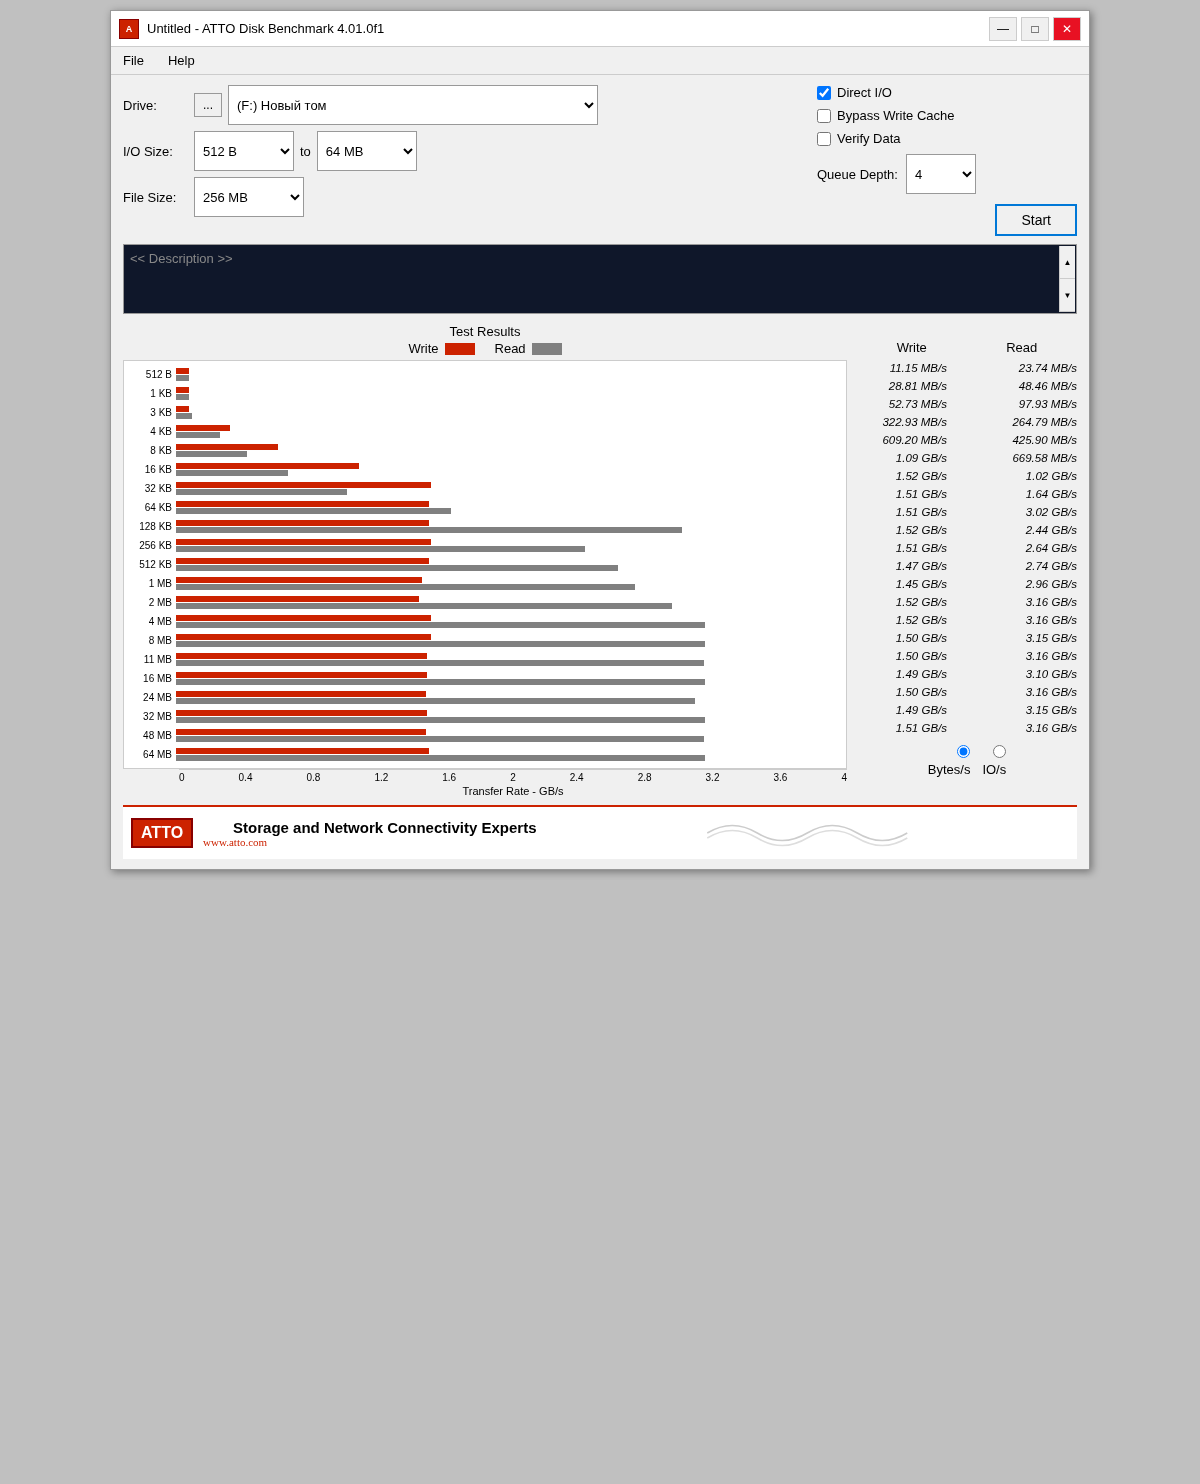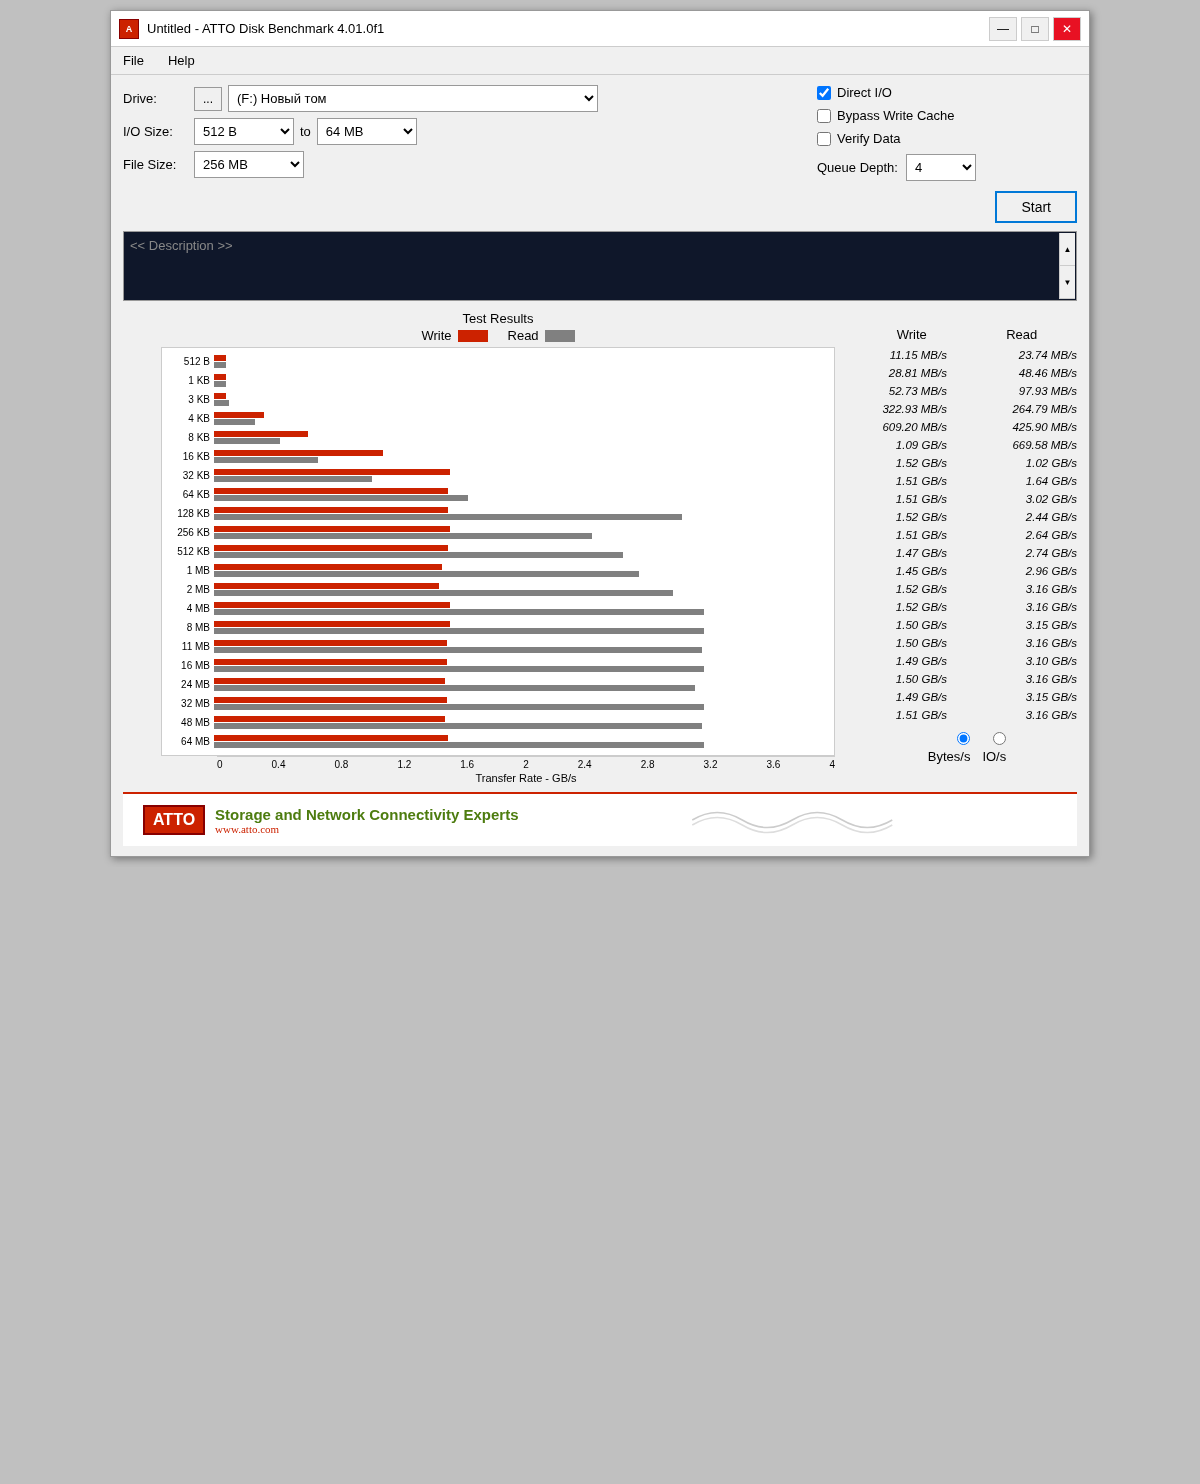--- a/index.html
+++ b/index.html
@@ -103,21 +103,21 @@
     }
     .browse-btn {
       padding: 2px 8px;
       background: #f0f0f0;
       border: 1px solid #999;
       cursor: pointer;
       font-size: 12px;
       height: 24px;
     }
     select {
-      height: 27px;
+      height: 40px;
       border: 1px solid #999;
       background: white;
       font-size: 13px;
       cursor: pointer;
       padding: 0 4px;
     }
     .drive-select { width: 370px; }
     .size-select { width: 100px; }
     .filesize-select { width: 110px; }
     .queue-select { width: 70px; }
@@ -179,22 +179,21 @@
       border: none;
       border-bottom: 1px solid #ccc;
       cursor: pointer;
       display: flex;
       align-items: center;
       justify-content: center;
       font-size: 8px;
     }
     .test-results-section {
       display: flex;
-      gap: 22px;
-      margin-left: 38px;
+      gap: 10px;
     }
     .chart-area {
       flex: 1;
     }
     .results-table {
       width: 220px;
     }
     .section-title {
       text-align: center;
       font-size: 13px;
@@ -303,36 +302,37 @@
       align-items: flex-end;
       gap: 4px;
       font-size: 13px;
       flex-direction: column;
     }
     .atto-banner {
       background: white;
       border-top: 2px solid #cc2200;
       display: flex;
       align-items: center;
-      padding: 6px 20px;
+      padding: 6px 8px;
       margin-top: 8px;
       gap: 10px;
     }
     .atto-logo {
       background: #cc2200;
       color: white;
       font-weight: bold;
       font-size: 16px;
       padding: 4px 8px;
       border: 2px solid #800;
     }
     .atto-tagline {
       font-size: 15px;
       font-weight: bold;
-      color: #4d7c0f;
+      color: #000000;
+      margin-left: 30px;
     }
     .atto-url {
       font-size: 11px;
       color: #cc2200;
       display: block;
       font-family: Liberation Serif, serif;
     }
     .atto-wave {
       flex: 1;
       height: 40px;

